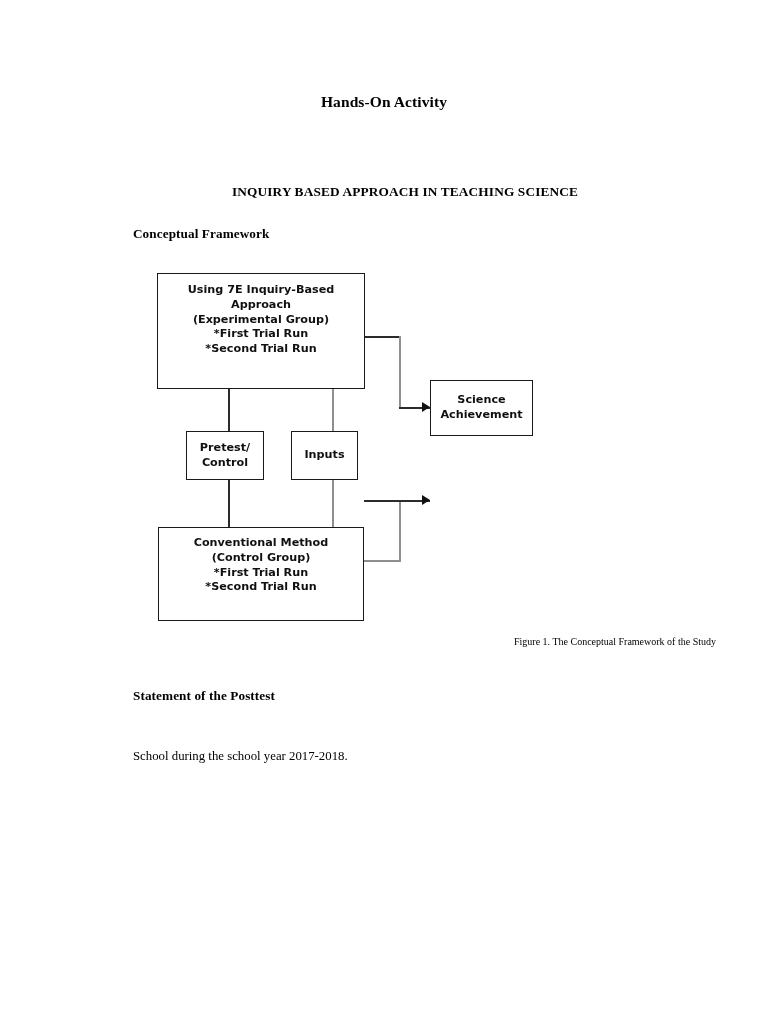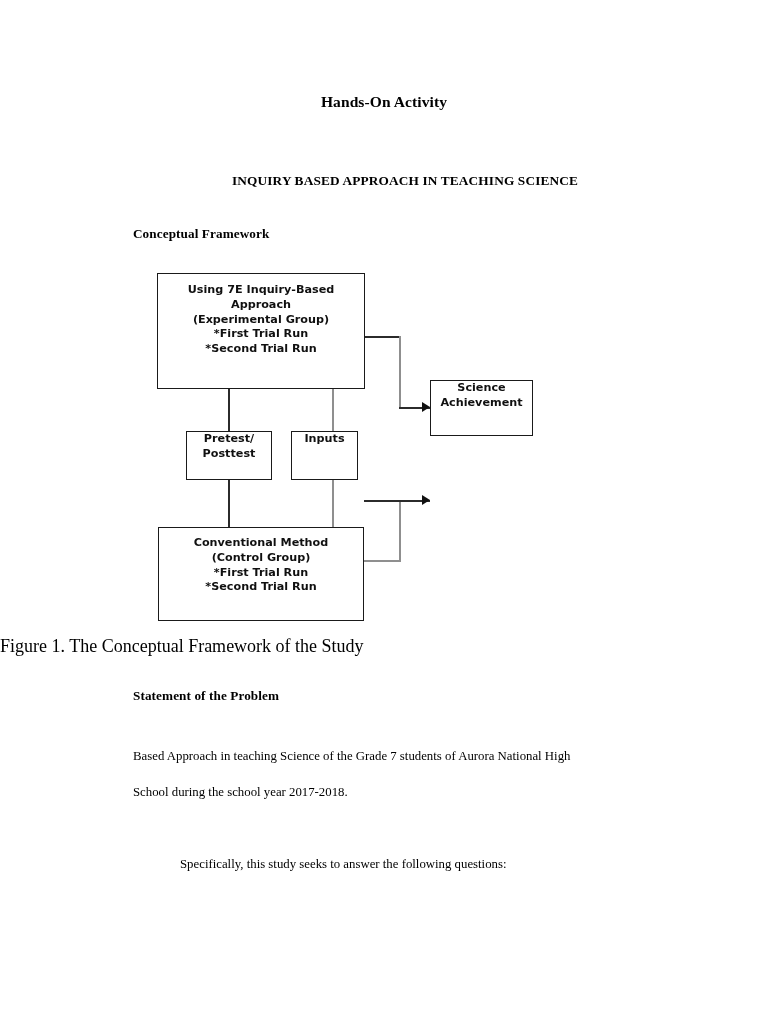--- a/index.html
+++ b/index.html
@@ -36,21 +36,21 @@
   .main-title {
     position: absolute;
     left: 130px;
     width: 550px;
     text-align: center;
     font-size: 13.3px;
     font-weight: bold;
     letter-spacing: 0.15px;
   }
   .main-title.l1 { top: 137px; }
-  .main-title.l2 { top: 173px; }
+  .main-title.l2 { top: 184px; }
 
   .section-heading {
     position: absolute;
     left: 133px;
     font-size: 13.2px;
     font-weight: bold;
     letter-spacing: 0.1px;
   }
   .section-heading.cf  { top: 226px; }
   .section-heading.sop { top: 688px; }
@@ -62,40 +62,40 @@
     width: 768px;
     height: 1024px;
   }
 
   .node {
     position: absolute;
     box-sizing: border-box;
     background: #ffffff;
     border: 1.6px solid #1a1a1a;
     display: flex;
-    align-items: flex-start;
+    align-items: center;
     justify-content: center;
     text-align: center;
     font-family: "DejaVu Sans", "Liberation Sans", sans-serif;
     font-weight: bold;
     color: #101010;
     z-index: 3;
   }
   .node .lines { line-height: 1.32; }
 
   .node.experimental {
     left: 157px; top: 273px;
     width: 208px; height: 116px;
     font-size: 11.2px;
     align-items: flex-start;
     padding-top: 9px;
   }
   .node.pretest {
     left: 186px; top: 431px;
-    width: 86px; height: 49px;
+    width: 78px; height: 49px;
     font-size: 11.2px;
   }
   .node.inputs {
     left: 291px; top: 431px;
     width: 67px; height: 49px;
     font-size: 11.2px;
   }
   .node.control {
     left: 158px; top: 527px;
     width: 206px; height: 94px;
@@ -130,22 +130,22 @@
     border-top: 5px solid transparent;
     border-bottom: 5px solid transparent;
     border-left: 8px solid #111111;
     z-index: 2;
   }
 
   .fig-caption {
     position: absolute;
     left: 0; top: 636px;
     width: 716px;
-    text-align: left;
-    font-size: 18px;
+    text-align: right;
+    font-size: 10px;
   }
 
   
   .body-par {
     position: absolute;
     left: 133px;
     width: 545px;
     font-size: 12.8px;
     text-align: justify;
   }
@@ -192,21 +192,21 @@
         <div>Using 7E Inquiry-Based Approach</div>
         <div>(Experimental Group)</div>
         <div>*First Trial Run</div>
         <div>*Second Trial Run</div>
       </div>
     </div>
 
     <div class="node pretest">
       <div class="lines">
         <div>Pretest/</div>
-        <div>Posttest</div>
+        <div>Control</div>
       </div>
     </div>
 
     <div class="node inputs">
       <div class="lines">
         <div>Inputs</div>
       </div>
     </div>
 
     <div class="node control">
@@ -222,24 +222,20 @@
       <div class="lines">
         <div>Science</div>
         <div>Achievement</div>
       </div>
     </div>
 
 
     <div class="fig-caption">Figure 1. The Conceptual Framework of the Study</div>
   </div>
 
-  <div class="section-heading sop">Statement of the Problem</div>
+  <div class="section-heading sop">Statement of the Posttest</div>
 
   <div class="body-par par1">
-    <span class="ln">Based Approach in teaching Science of the Grade 7 students of Aurora National High</span>
     <span class="ln">School during the school year 2017-2018.</span>
   </div>
 
-  <div class="body-par par2">
-    <span class="ln"><span class="indent"></span><span>Specifically, this study seeks to answer the following questions:</span></span>
-  </div>
 
 </div>
 
 </body></html>

